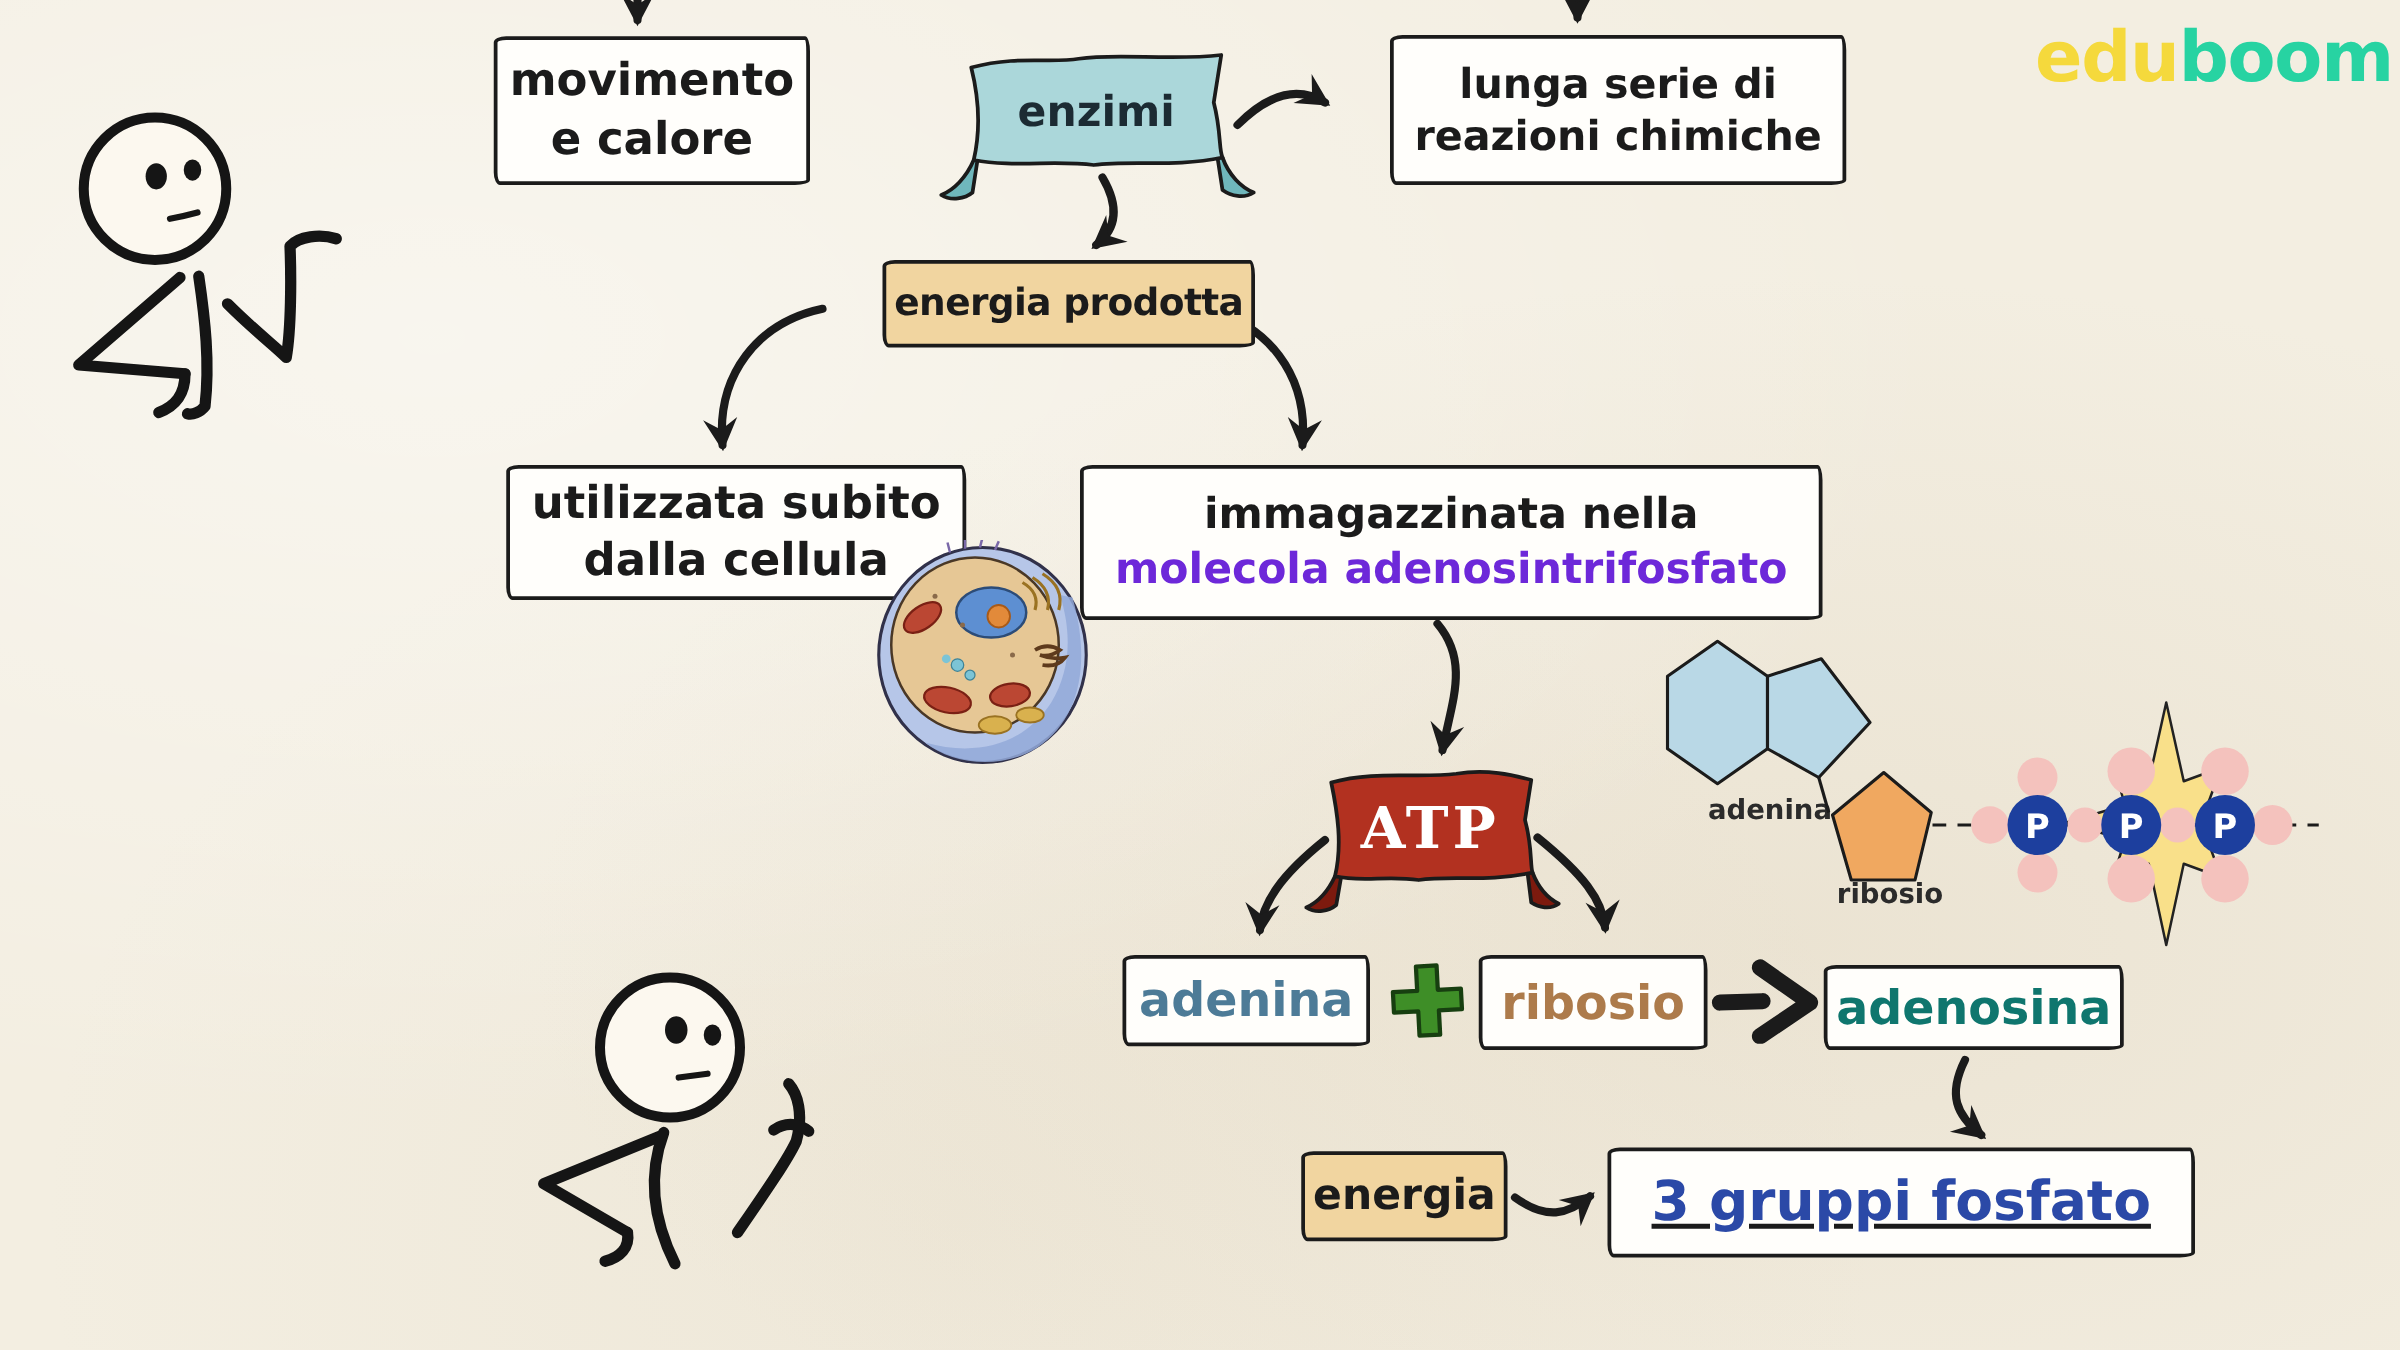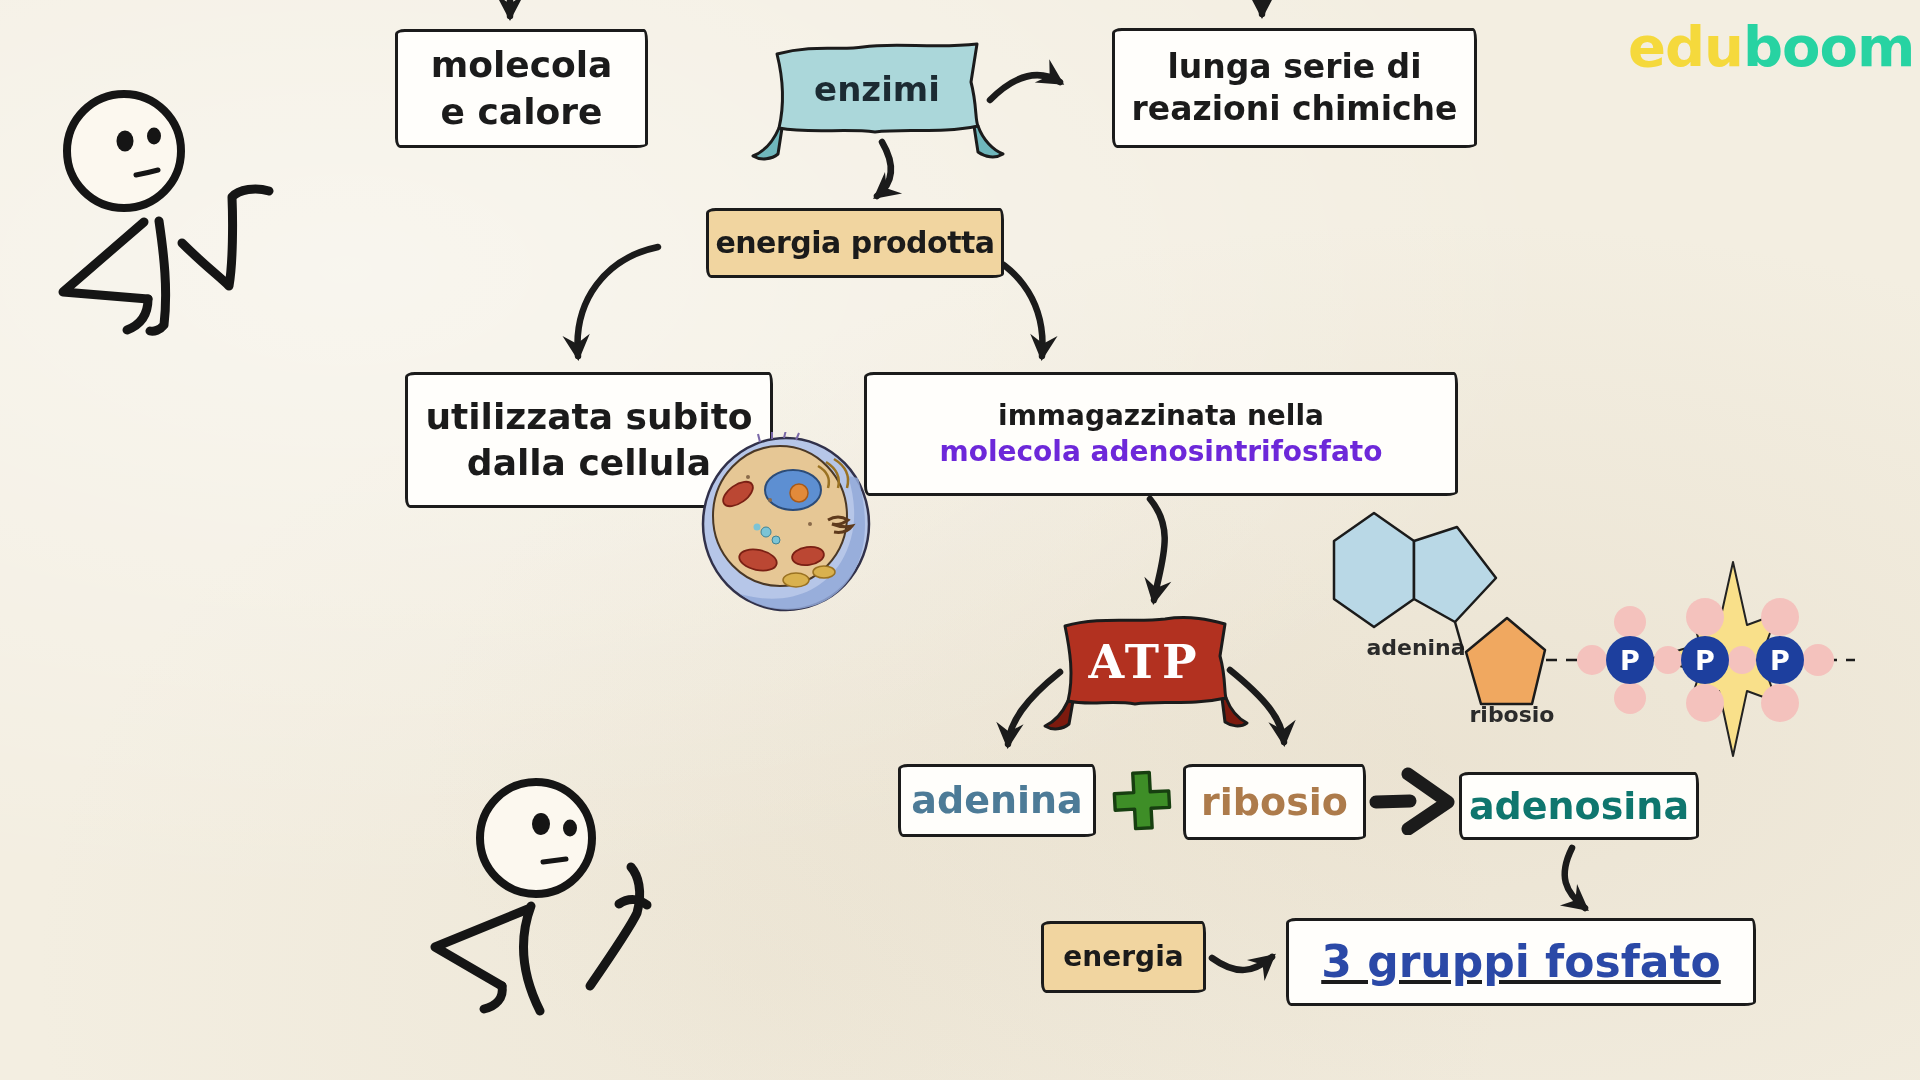--- a/index.html
+++ b/index.html
@@ -14,21 +14,21 @@
     font-weight:bold;color:#1b1b1b;
   }
   .abs{position:absolute;}
   .node{
     background:#fffefb;border:3.5px solid #1b1b1b;
     border-radius:10px 4px 12px 5px / 5px 12px 4px 10px;
     display:flex;flex-direction:column;align-items:center;justify-content:center;
     text-align:center;z-index:3;box-sizing:border-box;line-height:1.28;
   }
   .node.tan{background:#f1d5a0;}
-  .fs36{font-size:36px;} .fs34{font-size:28px;} .fs33{font-size:33px;margin-left:32px;}
+  .fs36{font-size:36px;} .fs34{font-size:34px;} .fs33{font-size:33px;margin-left:32px;}
   .fs30{font-size:30px;letter-spacing:-.5px;}
   .fs38{font-size:38px;} .fs44{font-size:44px;}
   .txt-darkred{color:#6d28d9;}
   .txt-adenina{color:#4d7b97;}
   .txt-ribosio{color:#ad7b4b;}
   .txt-adenosina{color:#0f766e;text-align:center;}
   .txt-blue{color:#2b49a7;}
   svg{display:block;}
   .lyr1{z-index:1;} .lyr2{z-index:2;} .lyr4{z-index:4;}
   #logo{font-size:56px;letter-spacing:-1px;z-index:5;}
@@ -62,41 +62,41 @@
       <path d="M1572,848 C1558,876 1565,892 1585,908"></path>
       <path d="M1212,958 C1237,976 1254,972 1272,957"></path>
     </g>
   </svg>
 
   <div id="logo" class="abs" style="left:1628px;top:14px;">
     <span class="edu">edu</span><span class="boom">boom</span>
   </div>
 
   <div class="abs node fs36" style="left:395px;top:29px;width:253px;height:119px;">
-    <div>molecola</div>
+    <div>movimento</div>
     <div>e calore</div>
   </div>
 
   <div class="abs node fs33" style="left:1080px;top:28px;width:365px;height:120px;">
     <div>lunga serie di</div>
     <div>reazioni chimiche</div>
   </div>
 
   <svg class="abs lyr2" style="left:745px;top:30px;" width="265" height="140" viewBox="0 0 265 140">
     <path d="M34,98 C28,112 18,122 8,126 C16,131 27,129 33,124 L37,98 Z" fill="#6fb7bc" stroke="#1b1b1b" stroke-width="3" stroke-linejoin="round"></path>
     <path d="M233,96 C238,110 248,120 258,124 C250,129 240,127 233,122 L229,96 Z" fill="#6fb7bc" stroke="#1b1b1b" stroke-width="3" stroke-linejoin="round"></path>
     <path d="M32,24 C70,14 95,21 118,17 C150,12 190,19 232,14 L226,52 C232,75 230,90 233,96 C195,104 160,98 130,102 C100,98 65,104 34,98 C40,72 38,48 32,24 Z" stroke="#1b1b1b" stroke-width="3" stroke-linejoin="round" fill="#abd7da"></path>
     <text class="banner-text" x="132" y="71" text-anchor="middle">enzimi</text>
   </svg>
 
   <div class="abs node tan fs30" style="left:662px;top:208px;width:298px;height:70px;margin-left:44px;">
     <div>energia prodotta</div>
   </div>
 
-  <div class="abs node fs36" style="left:405px;top:372px;width:368px;height:136px;">
+  <div class="abs node fs36" style="left:405px;top:372px;width:368px;height:108px;">
     <div>utilizzata subito</div>
     <div>dalla cellula</div>
   </div>
 
   <div class="abs node fs34" style="left:864px;top:372px;width:594px;height:124px;">
     <div>immagazzinata nella</div>
     <div class="txt-darkred">molecola adenosintrifosfato</div>
   </div>
 
   <svg class="abs lyr4" style="left:700px;top:432px;" width="175" height="182" viewBox="0 0 175 182">

